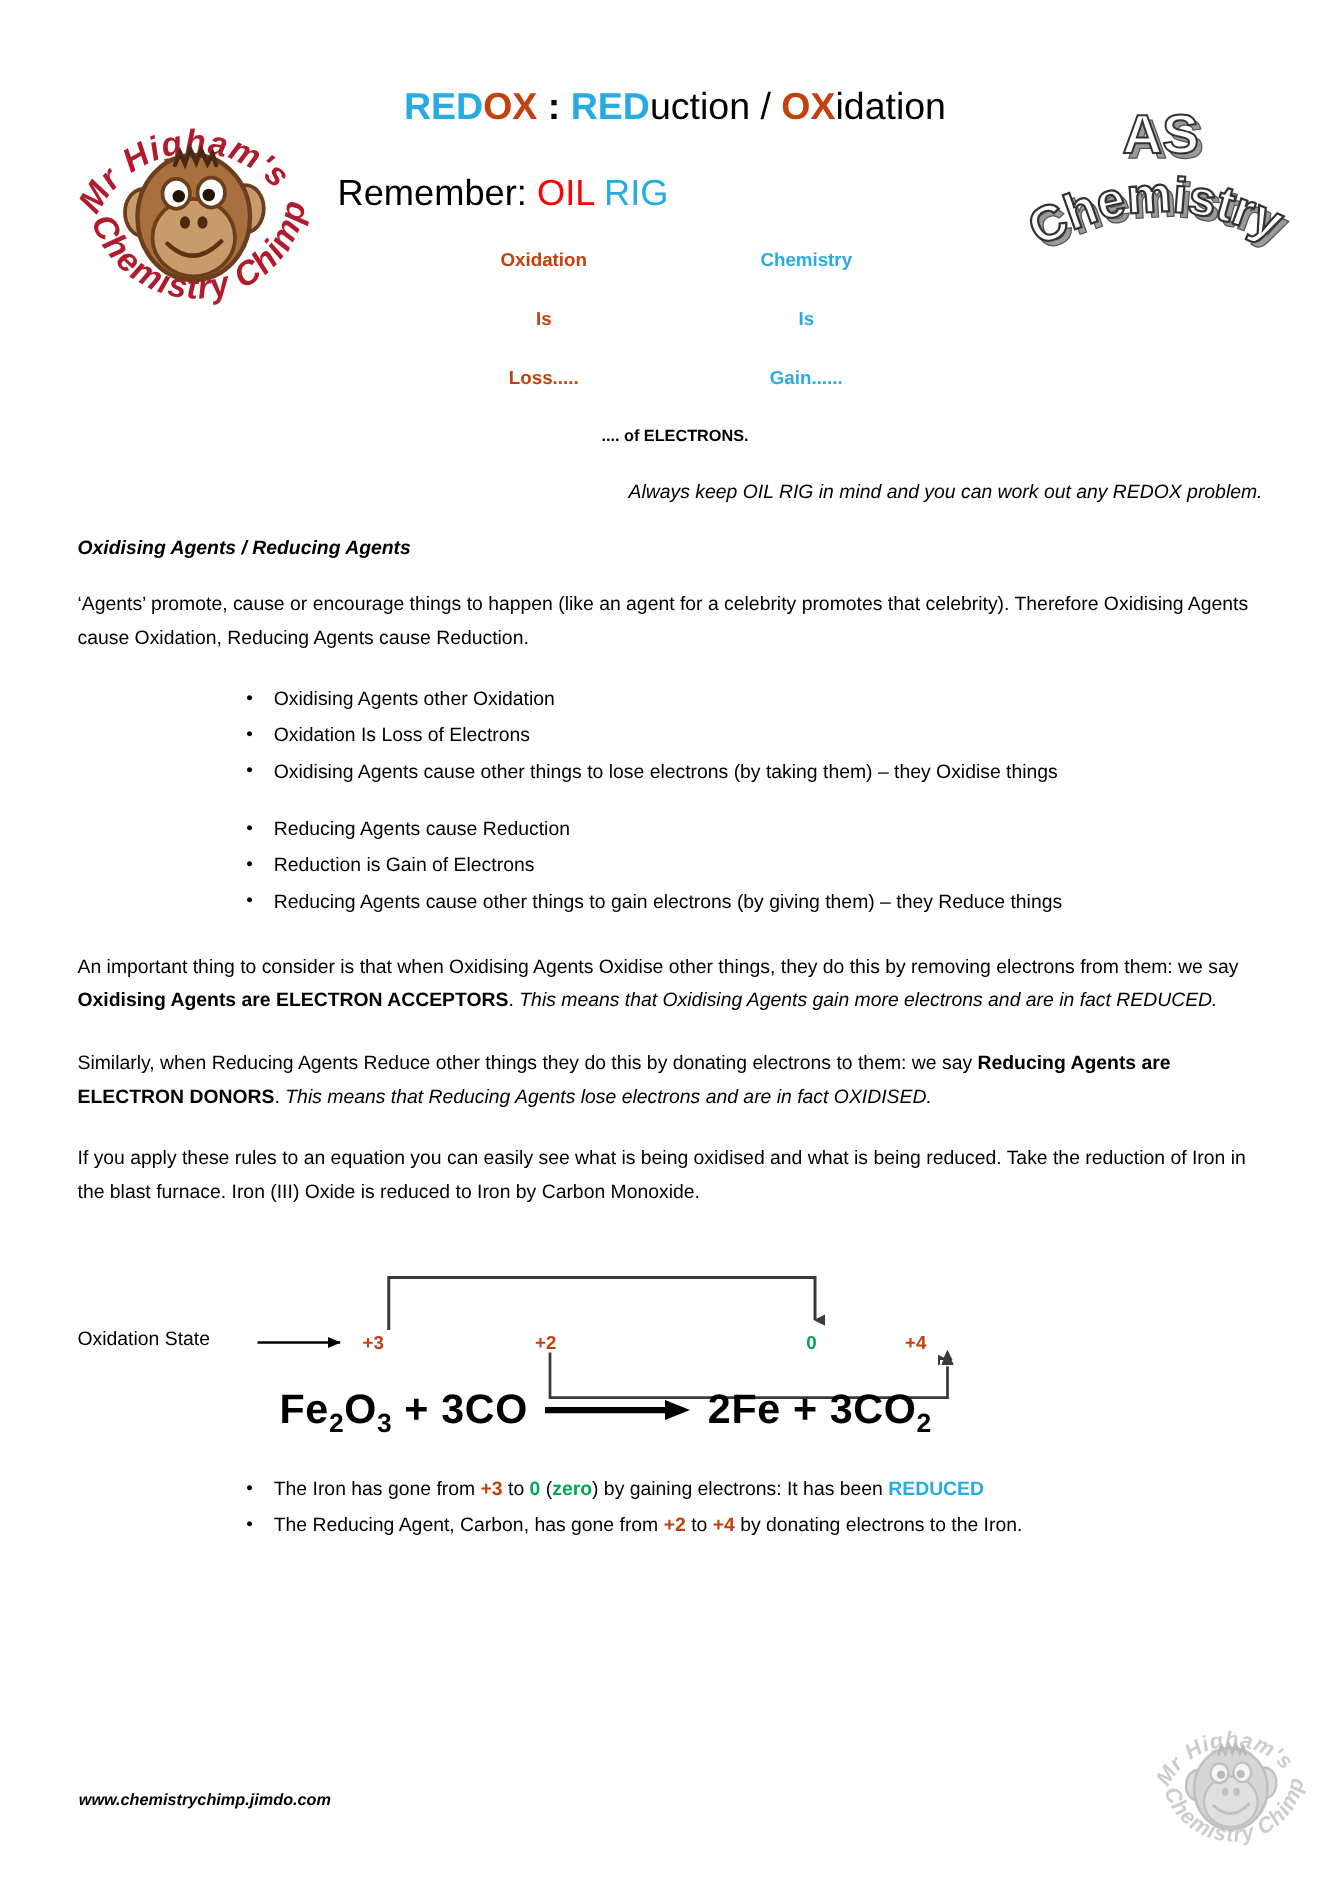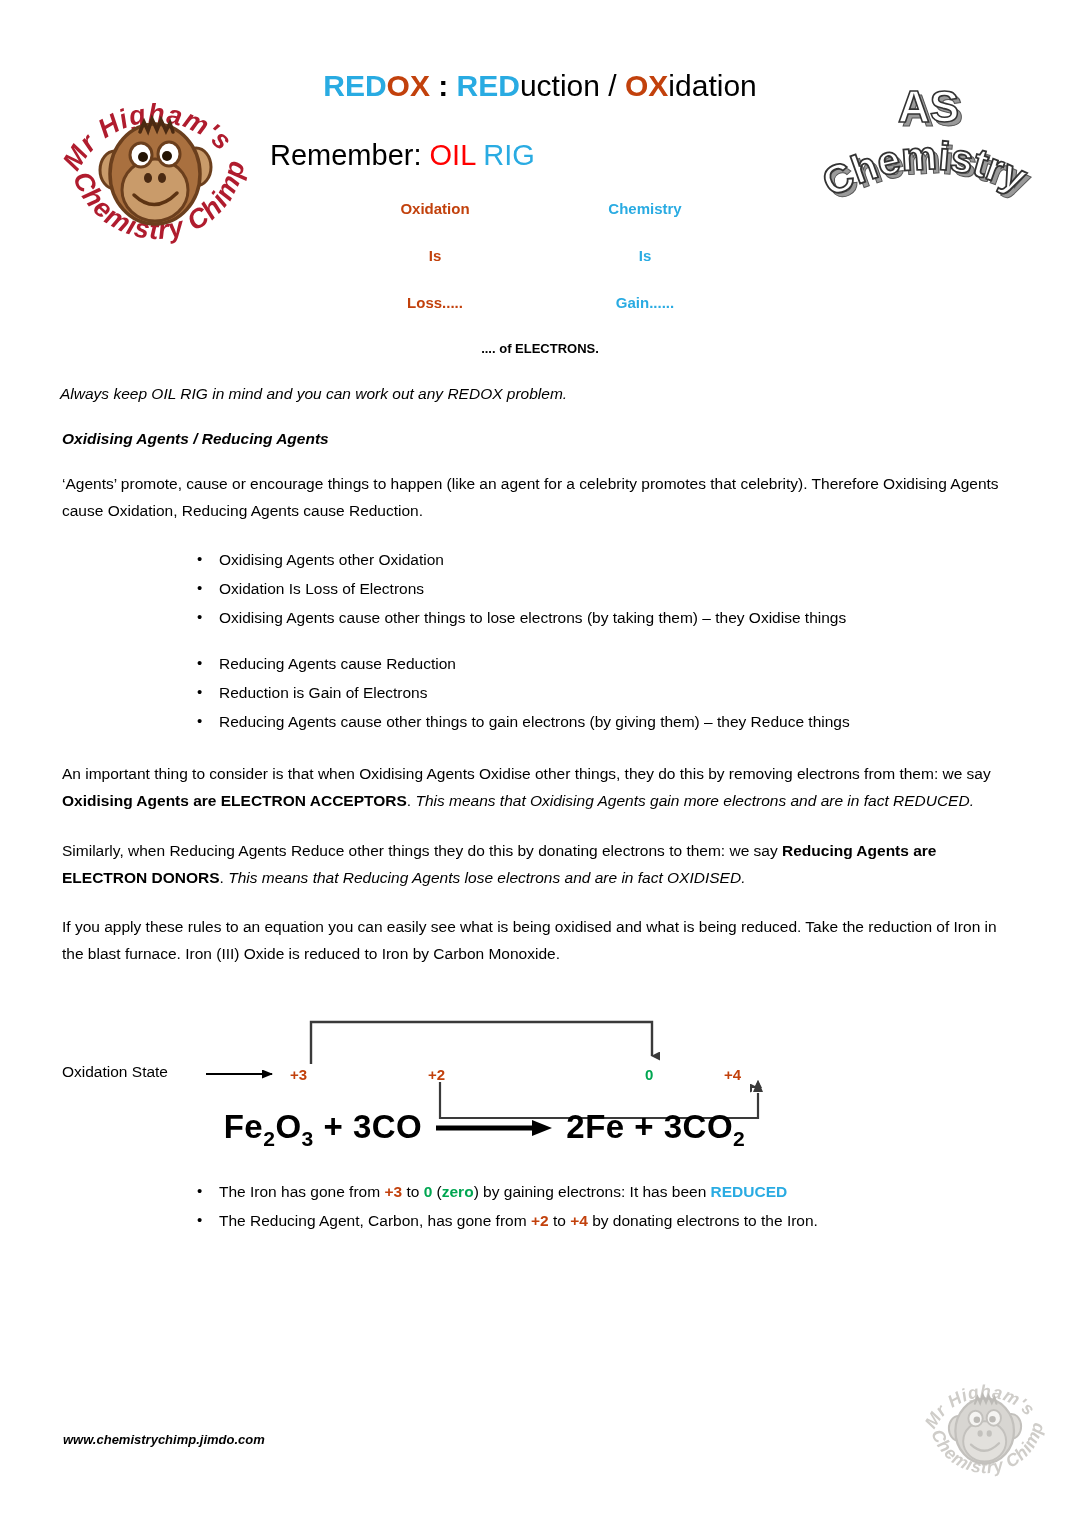--- a/index.html
+++ b/index.html
@@ -101,21 +101,21 @@
     text-align: center;
     font-size: 13px;
     font-weight: bold;
   }
 
   .tagline {
     position: absolute;
     left: 60px;
     top: 385px;
     width: 950px;
-    text-align: left;
+    text-align: right;
     font-size: 15.5px;
     font-style: italic;
   }
 
   
   .content {
     position: absolute;
     left: 62px;
     top: 430px;
     width: 950px;

